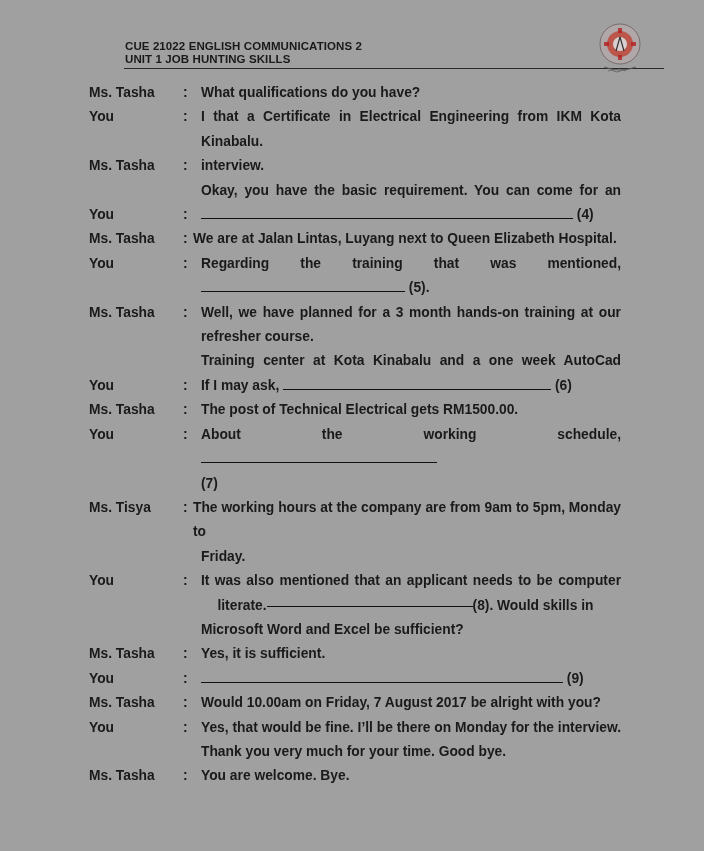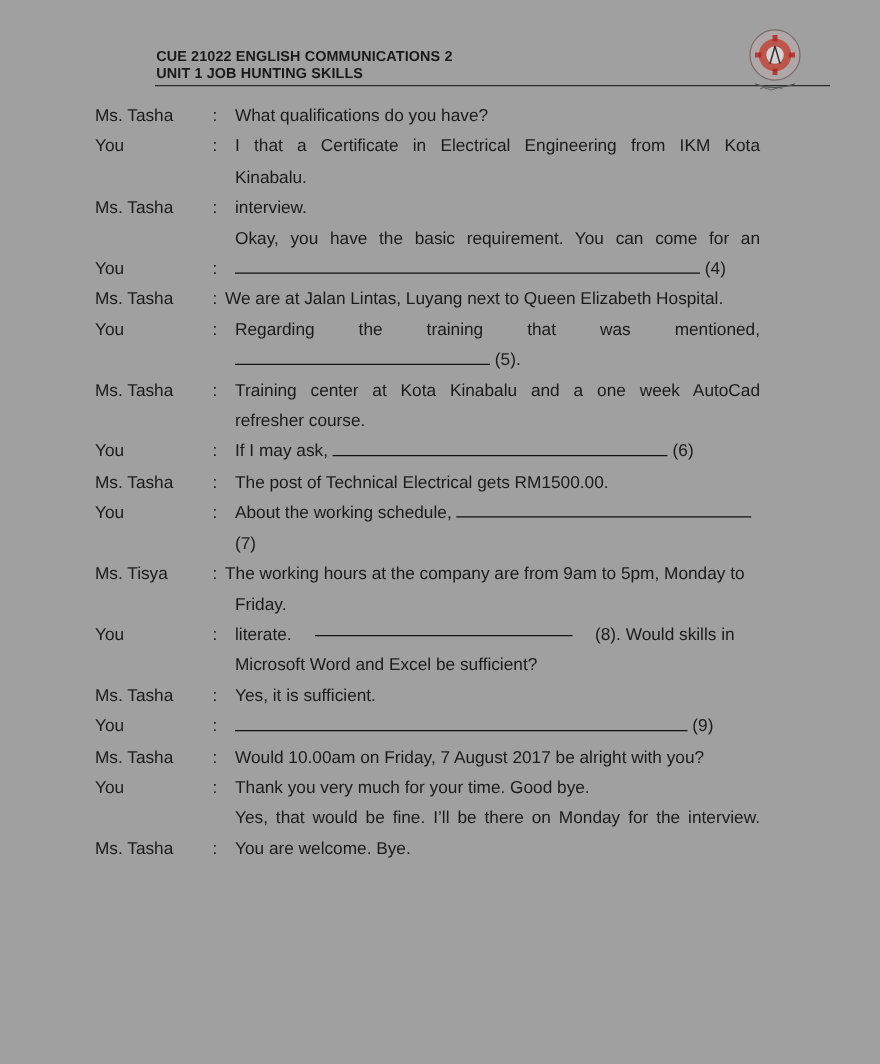--- a/index.html
+++ b/index.html
@@ -4,21 +4,21 @@
 <style>
   html, body { margin: 0; padding: 0; }
   body {
     width: 704px; height: 851px; background: #a0a0a0; position: relative; overflow: hidden;
     font-family: "Liberation Sans", sans-serif; color: #1a1a1a;
   }
   .header { position: absolute; left: 89px; top: 40px; width: 550px; margin-left: 36px; }
   .header .line1, .header .line2 { font-weight: bold; font-size: 11.5px; line-height: 12.5px; letter-spacing: 0.1px; }
   .header .rule { position: absolute; left: -1px; top: 28px; width: 540px; height: 1px; background: #2a2a2a; }
   .logo { position: absolute; left: 596px; top: 20px; width: 48px; height: 58px; }
-  .dialog { position: absolute; left: 76px; top: 81px; width: 532px; font-size: 13.8px; }
+  .dialog { position: absolute; left: 89px; top: 81px; width: 532px; font-size: 13.8px; font-weight: bold; }
   .row { display: flex; }
   .speaker { width: 94px; flex: none; line-height: 24.4px; }
   .colon { width: 18px; flex: none; line-height: 24.4px; }
   .colon.tight { width: 10px; }
   .text { flex: 1; line-height: 24.4px; text-align: justify; }
   .text .ln { display: block; }
   .text .ln.just { text-align: justify; text-align-last: justify; }
   .blank { display: inline-block; border-bottom: 1.3px solid #111; vertical-align: baseline; height: 12px; }
 </style>
 </head>
@@ -103,22 +103,23 @@
         <span class="blank" style="width:204px"></span>
         <span>(5).</span>
       </span>
     </span>
   </div>
 
   <div class="row">
     <span class="speaker">Ms. Tasha</span>
     <span class="colon">:</span>
     <span class="text">
+      <span class="ln just">Well, we have planned for a 3 month hands-on training at our</span>
+      <span class="ln">refresher course.</span>
       <span class="ln just">Training center at Kota Kinabalu and a one week AutoCad</span>
-      <span class="ln">refresher course.</span>
     </span>
   </div>
 
   <div class="row">
     <span class="speaker">You</span>
     <span class="colon">:</span>
     <span class="text">
       <span class="ln">
         <span>If I may ask,</span>
         <span class="blank" style="width:268px"></span>
@@ -153,21 +154,22 @@
     <span class="text">
       <span class="ln">The working hours at the company are from 9am to 5pm, Monday to</span>
       <span class="ln" style="padding-left:8px">Friday.</span>
     </span>
   </div>
 
   <div class="row">
     <span class="speaker">You</span>
     <span class="colon">:</span>
     <span class="text">
-      <span class="ln" style="display:flex;justify-content:space-between;">
+      <span class="ln just">It was also mentioned that an applicant needs to be computer</span>
+      <span class="ln" style="display:flex;justify-content:center;">
         <span>literate.</span>
         <span class="blank" style="width:206px;margin-top:0;"></span>
         <span style="display:flex;justify-content:space-between;width:132px;">
           <span>(8). Would skills in</span>
         </span>
       </span>
       <span class="ln">Microsoft Word and Excel be sufficient?</span>
     </span>
   </div>
 
@@ -195,22 +197,22 @@
     <span class="colon">:</span>
     <span class="text">
         <span class="ln">Would 10.00am on Friday, 7 August 2017 be alright with you?</span>
       </span>
   </div>
 
   <div class="row">
     <span class="speaker">You</span>
     <span class="colon">:</span>
     <span class="text">
+      <span class="ln just">Yes, that would be fine. I’ll be there on Monday for the interview.</span>
       <span class="ln">Thank you very much for your time. Good bye.</span>
-      <span class="ln just">Yes, that would be fine. I’ll be there on Monday for the interview.</span>
     </span>
   </div>
 
   <div class="row">
     <span class="speaker">Ms. Tasha</span>
     <span class="colon">:</span>
     <span class="text">
         <span class="ln">You are welcome. Bye.</span>
       </span>
   </div>

